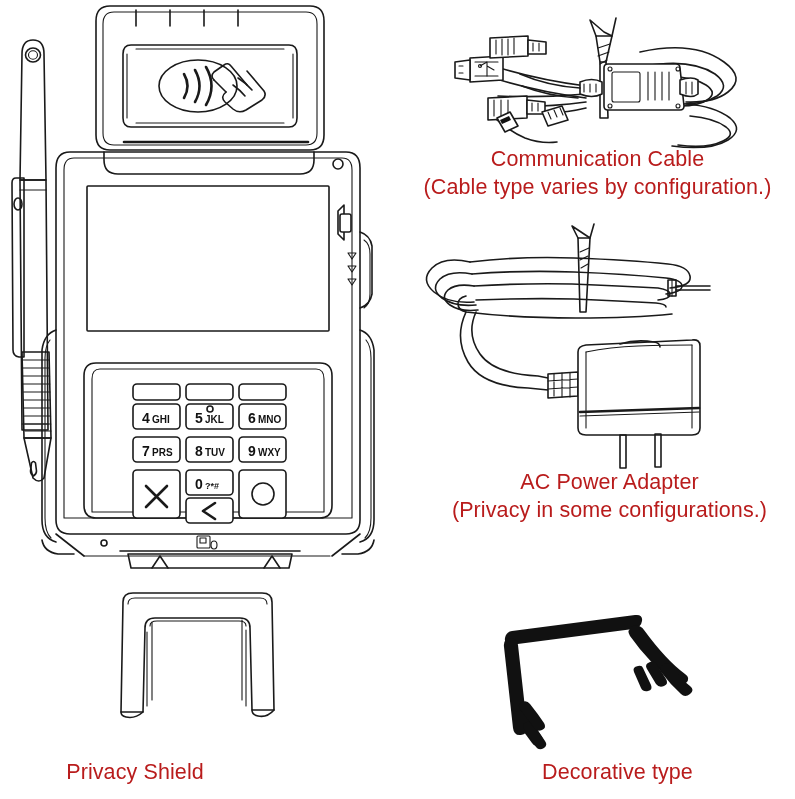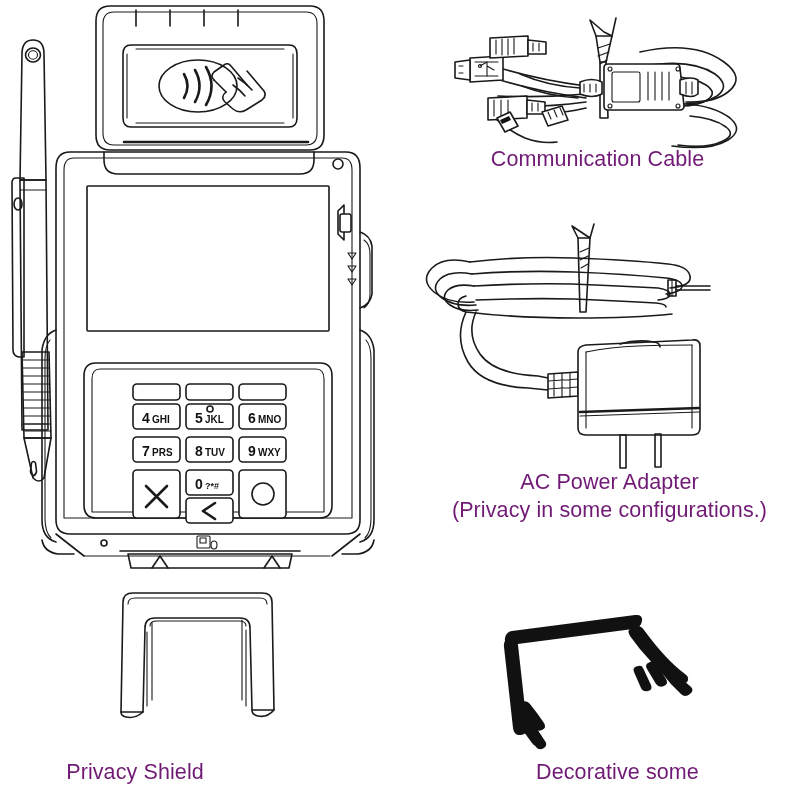--- a/index.html
+++ b/index.html
@@ -24,21 +24,21 @@
     top: 0;
     left: 0;
     width: 795px;
     height: 799px;
   }
   .caption {
     position: absolute;
     text-align: center;
     font-size: 21.5px;
     line-height: 28px;
-    color: #701a75;
+    color: #b91c1c;
     white-space: nowrap;
     letter-spacing: 0.1px;
   }
   #caption-comm { left: 400px; width: 395px; top: 145px; }
   #caption-ac   { left: 412px; width: 395px; top: 468px; }
   #caption-privacy { left: 0px;   width: 270px; top: 758px; text-align: center; }
   #caption-plug    { left: 440px; width: 355px; top: 758px; }
   .cap-line { display: block; }
 </style>
 </head>
@@ -297,28 +297,29 @@
       <path class="solidK" d="M638 666 q4 -1 5 2 l8 17 q2 5 -3 6 q-5 1 -7 -3 l-7 -16 q-2 -5 4 -6 Z"></path>
       <path class="solidK" d="M516 712 q4 -3 8 1 q10 12 18 24 q3 5 -2 8 q-5 3 -8 -2 q-9 -13 -18 -23 q-4 -5 2 -8 Z"></path>
       <path class="solidK" d="M527 722 q3 -2 6 1 l12 18 q3 4 -1 7 q-5 3 -8 -1 l-12 -18 q-3 -5 3 -7 Z"></path>
       <path class="solidK" d="M522 702 q5 -2 8 2 q8 10 14 19 q3 5 -2 7 q-5 2 -8 -2 q-7 -10 -14 -19 q-3 -5 2 -7 Z"></path>
     </g>
 
   </svg>
 
   <div class="caption" id="caption-comm">
     <span class="cap-line">Communication Cable</span>
+    <span class="cap-line">(Cable type varies by configuration.)</span>
   </div>
 
   <div class="caption" id="caption-ac">
     <span class="cap-line">AC Power Adapter</span>
     <span class="cap-line">(Privacy in some configurations.)</span>
   </div>
 
   <div class="caption" id="caption-privacy">
     <span class="cap-line">Privacy Shield</span>
   </div>
 
   <div class="caption" id="caption-plug">
-    <span class="cap-line">Decorative some</span>
+    <span class="cap-line">Decorative type</span>
   </div>
 
 </div>
 
 </body></html>

